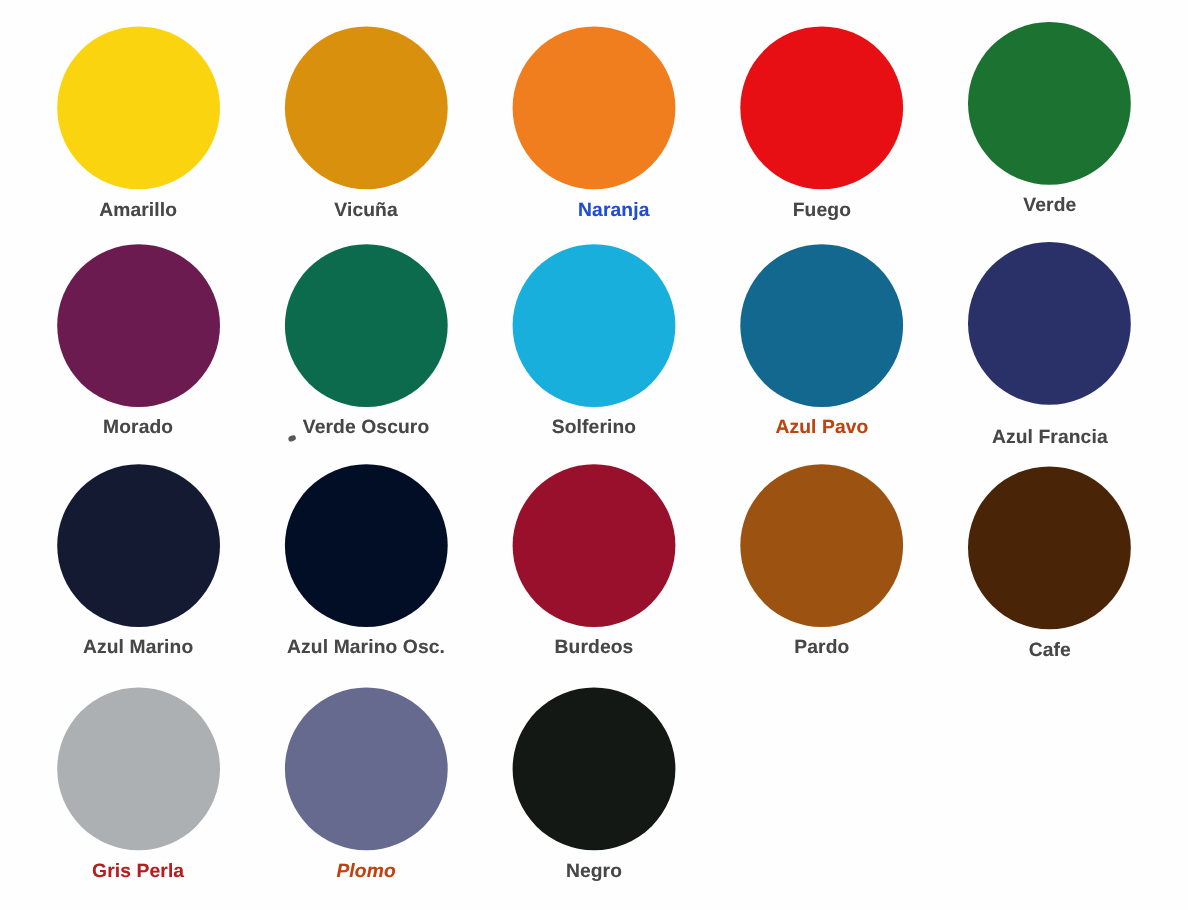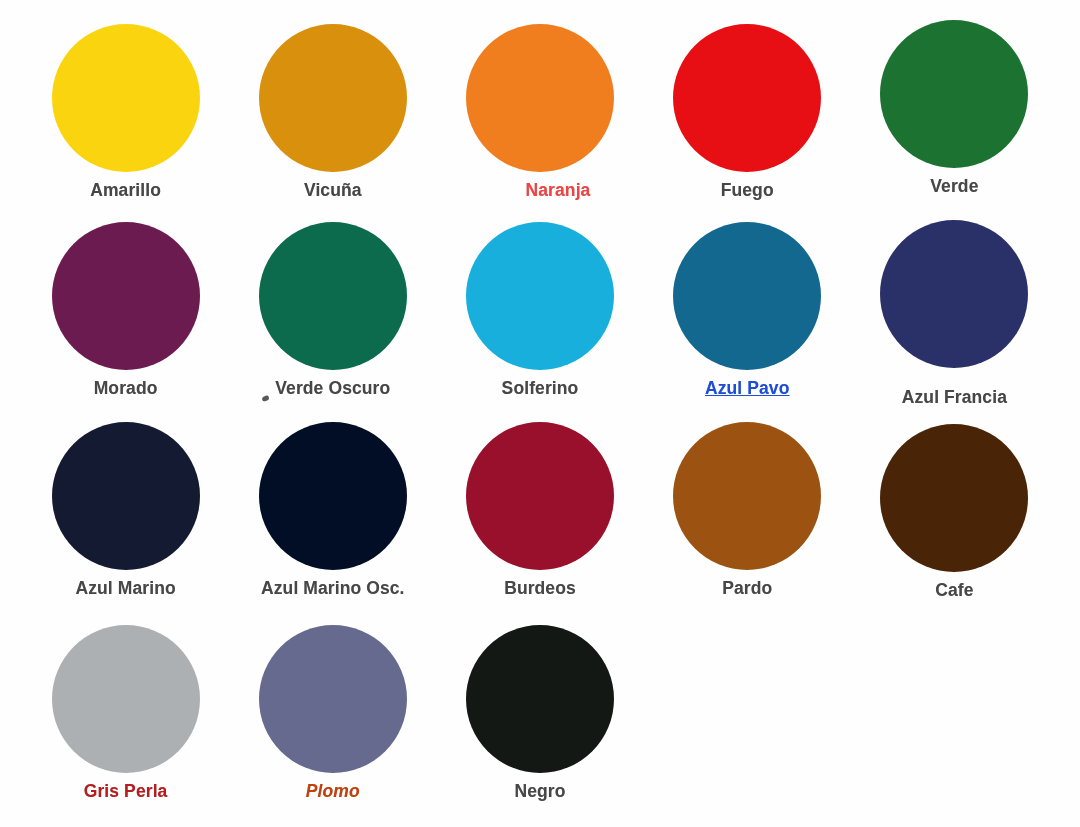--- a/index.html
+++ b/index.html
@@ -94,21 +94,21 @@
     <div class="swatch-cell row-1">
       <div class="swatch-disc" style="background: rgb(250, 213, 15);"></div>
       <div class="swatch-label" style="color: rgb(71, 71, 71);">Amarillo</div>
     </div>
     <div class="swatch-cell row-1">
       <div class="swatch-disc" style="background: rgb(217, 144, 12);"></div>
       <div class="swatch-label" style="color: rgb(71, 71, 71);">Vicuña</div>
     </div>
     <div class="swatch-cell row-1">
       <div class="swatch-disc" style="background: rgb(240, 126, 30);"></div>
-      <div class="swatch-label" style="color: #ef4444; margin-left: 36px;">Naranja</div>
+      <div class="swatch-label" style="color: #1d4ed8; margin-left: 36px;">Naranja</div>
     </div>
     <div class="swatch-cell row-1">
       <div class="swatch-disc" style="background: rgb(231, 14, 20);"></div>
       <div class="swatch-label" style="color: rgb(71, 71, 71);">Fuego</div>
     </div>
 
     <div class="swatch-cell row-2">
       <div class="swatch-disc" style="background: rgb(27, 114, 49);"></div>
       <div class="swatch-label" style="color: rgb(71, 71, 71);">Verde</div>
     </div>
@@ -119,21 +119,21 @@
     <div class="swatch-cell row-2">
       <div class="swatch-disc" style="background: rgb(11, 107, 76);"></div>
       <div class="swatch-label" style="color: rgb(71, 71, 71);">Verde Oscuro</div>
     </div>
     <div class="swatch-cell row-2">
       <div class="swatch-disc" style="background: rgb(24, 175, 220);"></div>
       <div class="swatch-label" style="color: rgb(71, 71, 71);">Solferino</div>
     </div>
     <div class="swatch-cell row-2">
       <div class="swatch-disc" style="background: rgb(18, 104, 142);"></div>
-      <div class="swatch-label" style="color: #1d4ed8; text-decoration: underline;">Azul Pavo</div>
+      <div class="swatch-label" style="color: #c2410c;">Azul Pavo</div>
     </div>
 
     <div class="swatch-cell row-3">
       <div class="swatch-disc" style="background: rgb(42, 49, 104);"></div>
       <div class="swatch-label" style="color: rgb(71, 71, 71); margin-top: 20px;">Azul Francia</div>
     </div>
     <div class="swatch-cell row-3">
       <div class="swatch-disc" style="background: rgb(20, 26, 49);"></div>
       <div class="swatch-label" style="color: rgb(71, 71, 71);">Azul Marino</div>
     </div>

